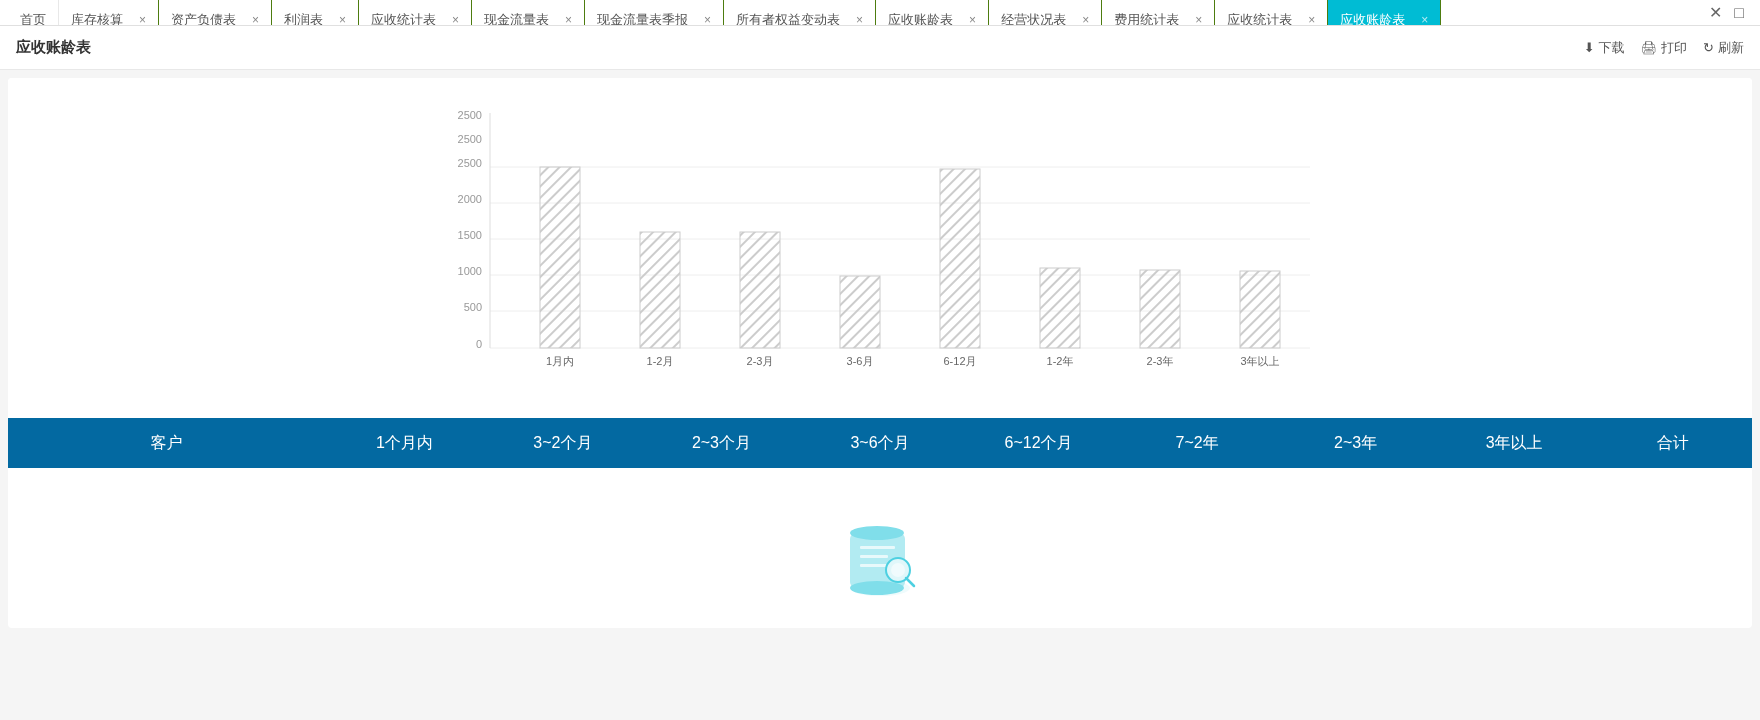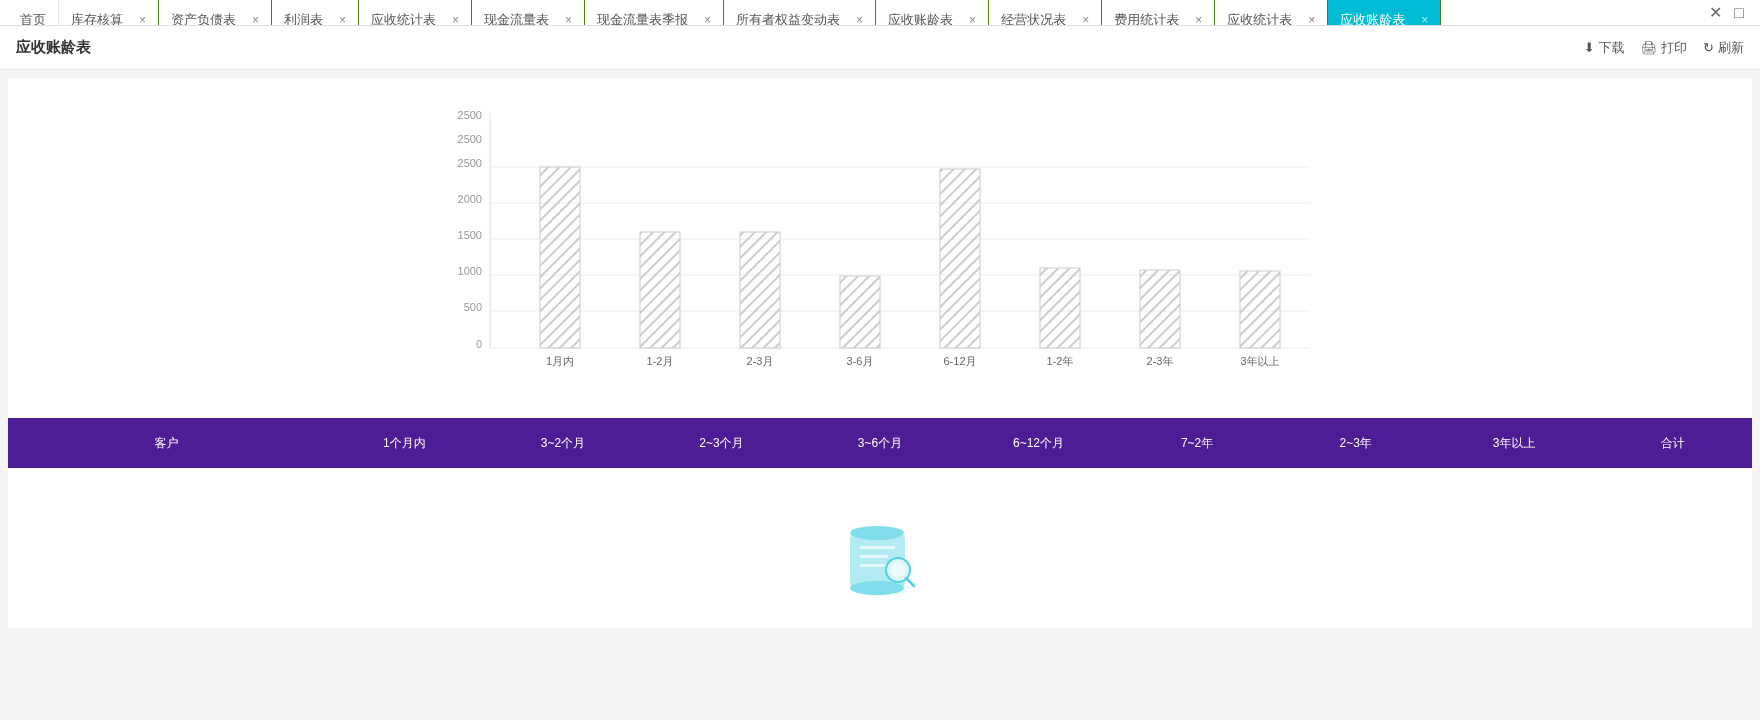--- a/index.html
+++ b/index.html
@@ -111,23 +111,23 @@
       height: 300px;
       display: flex;
       align-items: center;
       justify-content: center;
     }
 
     
     .table-header {
       display: grid;
       grid-template-columns: 2fr 1fr 1fr 1fr 1fr 1fr 1fr 1fr 1fr 1fr;
-      background: #4c1d95;
+      background: #0369a1;
       color: #fff;
-      font-size: 12px;
+      font-size: 16px;
       height: 50px;
       align-items: center;
     }
     .table-header-cell {
       text-align: center;
       padding: 0 8px;
       font-weight: 500;
     }
 
     

